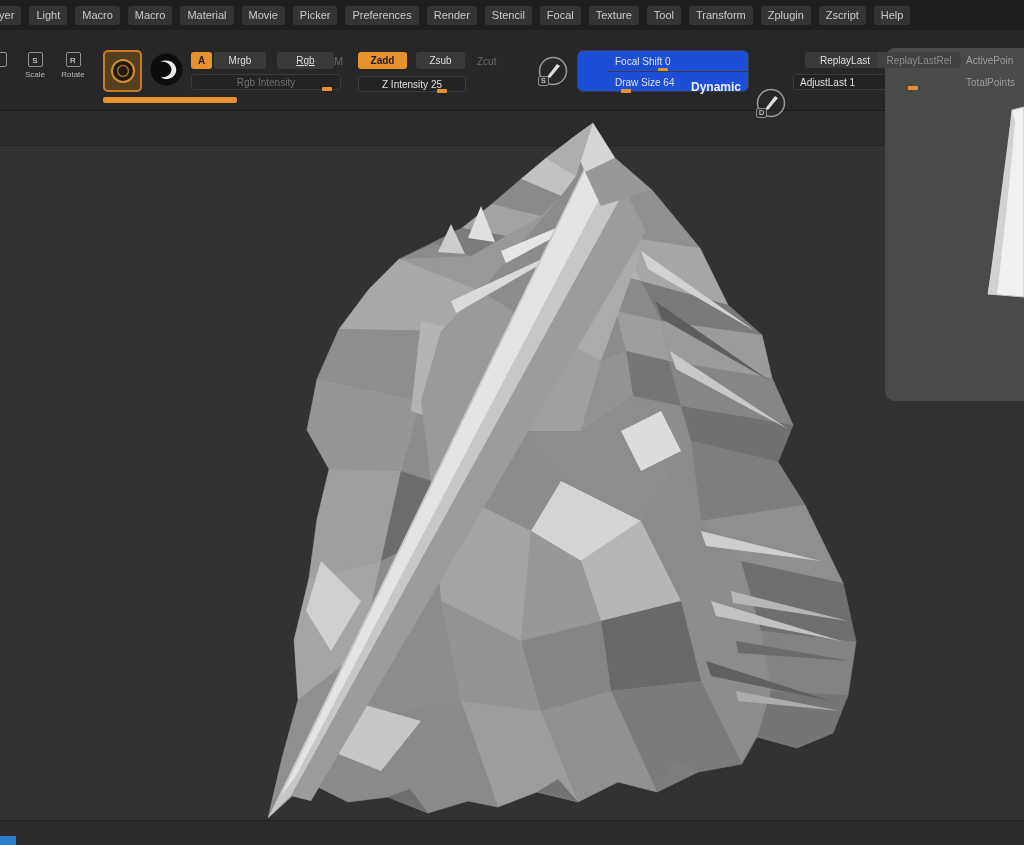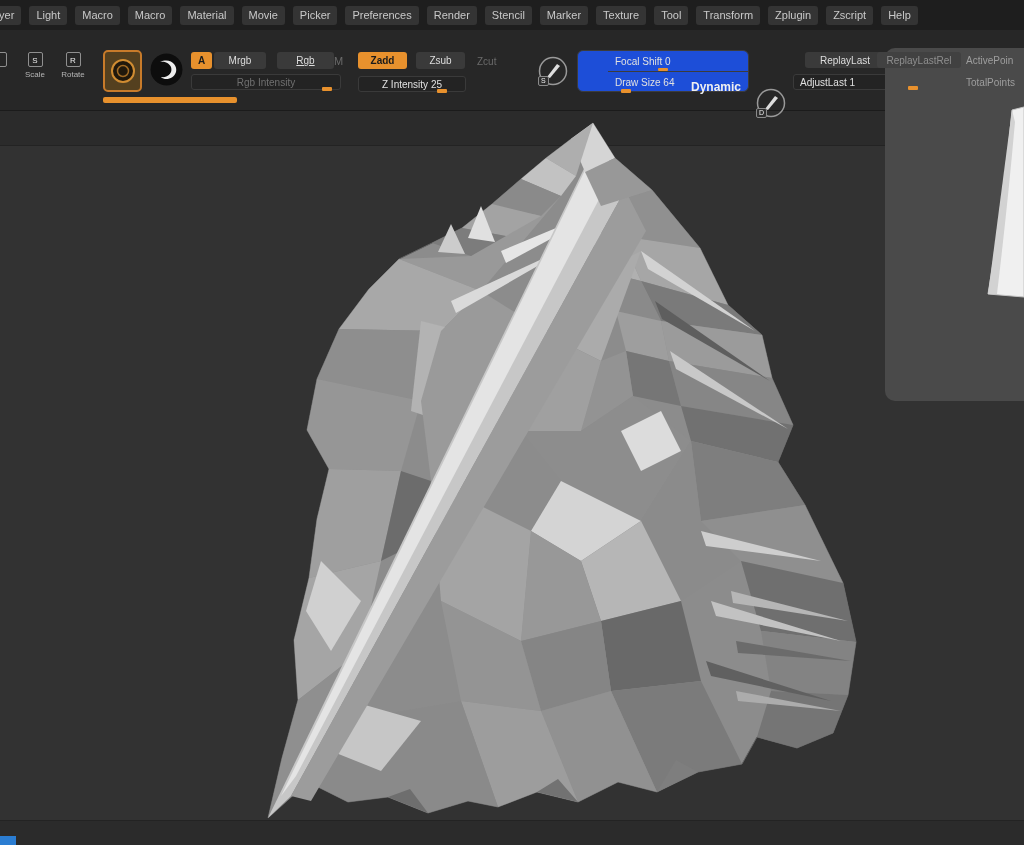--- a/index.html
+++ b/index.html
@@ -65,21 +65,21 @@
     <span class="menu-item">ayer</span>
     <span class="menu-item">Light</span>
     <span class="menu-item">Macro</span>
     <span class="menu-item">Macro</span>
     <span class="menu-item">Material</span>
     <span class="menu-item">Movie</span>
     <span class="menu-item">Picker</span>
     <span class="menu-item">Preferences</span>
     <span class="menu-item">Render</span>
     <span class="menu-item">Stencil</span>
-    <span class="menu-item">Marker</span>
+    <span class="menu-item">Focal</span>
     <span class="menu-item">Texture</span>
     <span class="menu-item">Tool</span>
     <span class="menu-item">Transform</span>
     <span class="menu-item">Zplugin</span>
     <span class="menu-item">Zscript</span>
     <span class="menu-item">Help</span>
   </div>
 
   <div class="toolbar">
 

